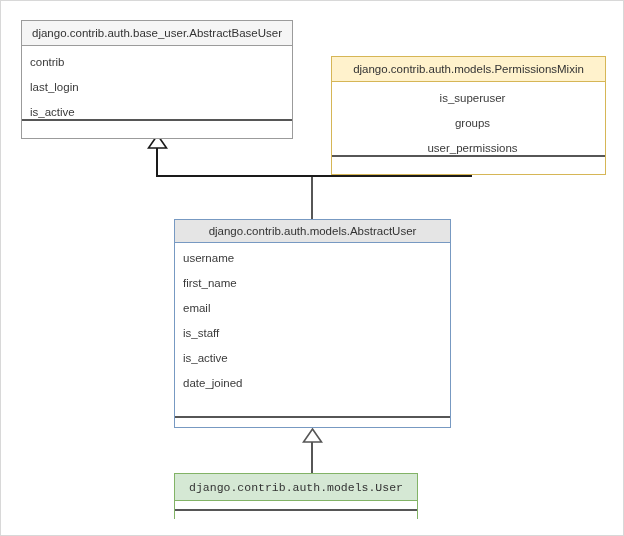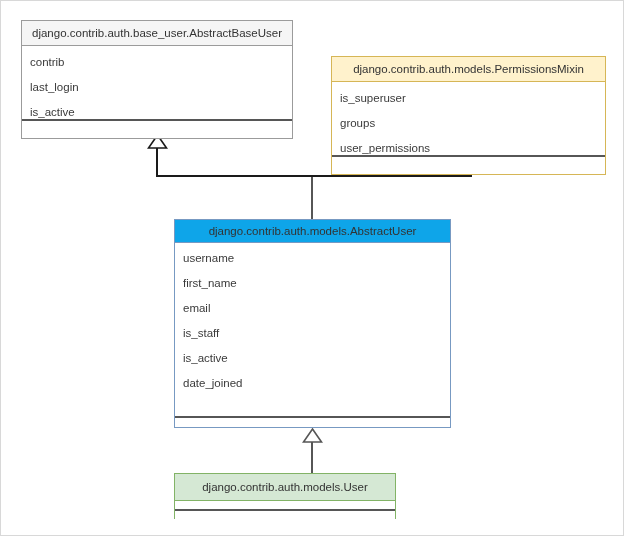--- a/index.html
+++ b/index.html
@@ -74,48 +74,49 @@
     left: 330px; top: 19px; width: 275px; height: 119px;
     border: 1px solid #d6b656;
     margin-top: 36px;
   }
   #box-permissionsmixin .uml-header {
     height: 25px; line-height: 25px;
     background: #fff2cc;
     border-bottom: 1px solid #d6b656;
   }
   #box-permissionsmixin .uml-attrs { height: 73px; padding-top: 8px; }
-  #box-permissionsmixin .uml-attr { height: 25px; line-height: 17px; }
+  #box-permissionsmixin .uml-attr { height: 25px; line-height: 17px; text-align: center; }
   #box-permissionsmixin .uml-sep {
     height: 0; border-top: 2px solid #565656;
   }
   #box-permissionsmixin .uml-empty { height: 17px; }
 
   
   #box-abstractuser {
     left: 173px; top: 218px; width: 277px; height: 209px;
     border: 1px solid #7799c2;
   }
   #box-abstractuser .uml-header {
     height: 23px; line-height: 23px;
-    background: #0ea5e9;
+    background: #e5e5e5;
     border-bottom: 1px solid #7799c2;
     font-style: normal;
   }
   #box-abstractuser .uml-attrs { height: 173px; padding-top: 7px; }
   #box-abstractuser .uml-attr { height: 25px; line-height: 17px; }
   #box-abstractuser .uml-sep {
     height: 0; border-top: 2px solid #565656;
   }
   #box-abstractuser .uml-empty { height: 9px; }
 
   
   #box-user {
-    left: 173px; top: 472px; width: 222px; height: 46px;
+    left: 173px; top: 472px; width: 244px; height: 46px;
     border: 1px solid #82b366;
+    font-family: Liberation Mono, monospace;
   }
   #box-user .uml-header {
     height: 27px; line-height: 27px;
     background: #d5e8d4;
     border-bottom: 1px solid #82b366;
     font-style: normal;
   }
   #box-user .uml-empty-a { height: 8px; background:#ffffff; box-sizing:border-box; }
   #box-user .uml-sep { height: 0; border-top: 2px solid #565656; }
   #box-user .uml-empty-b { height: 8px; background:#ffffff; box-sizing:border-box; }

